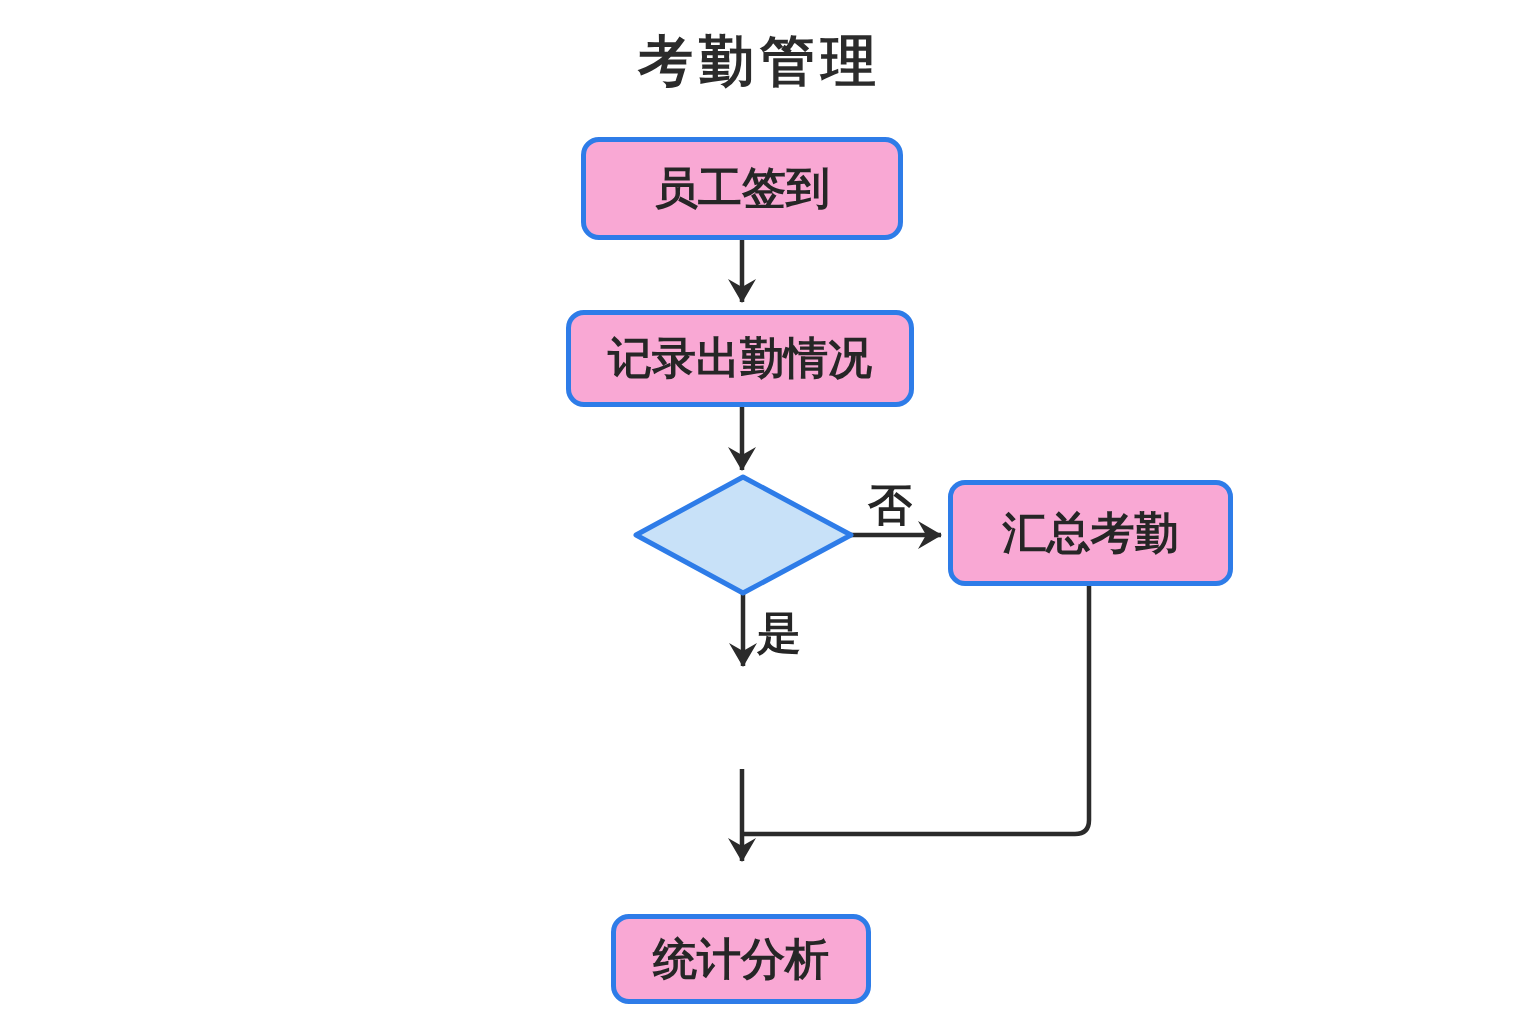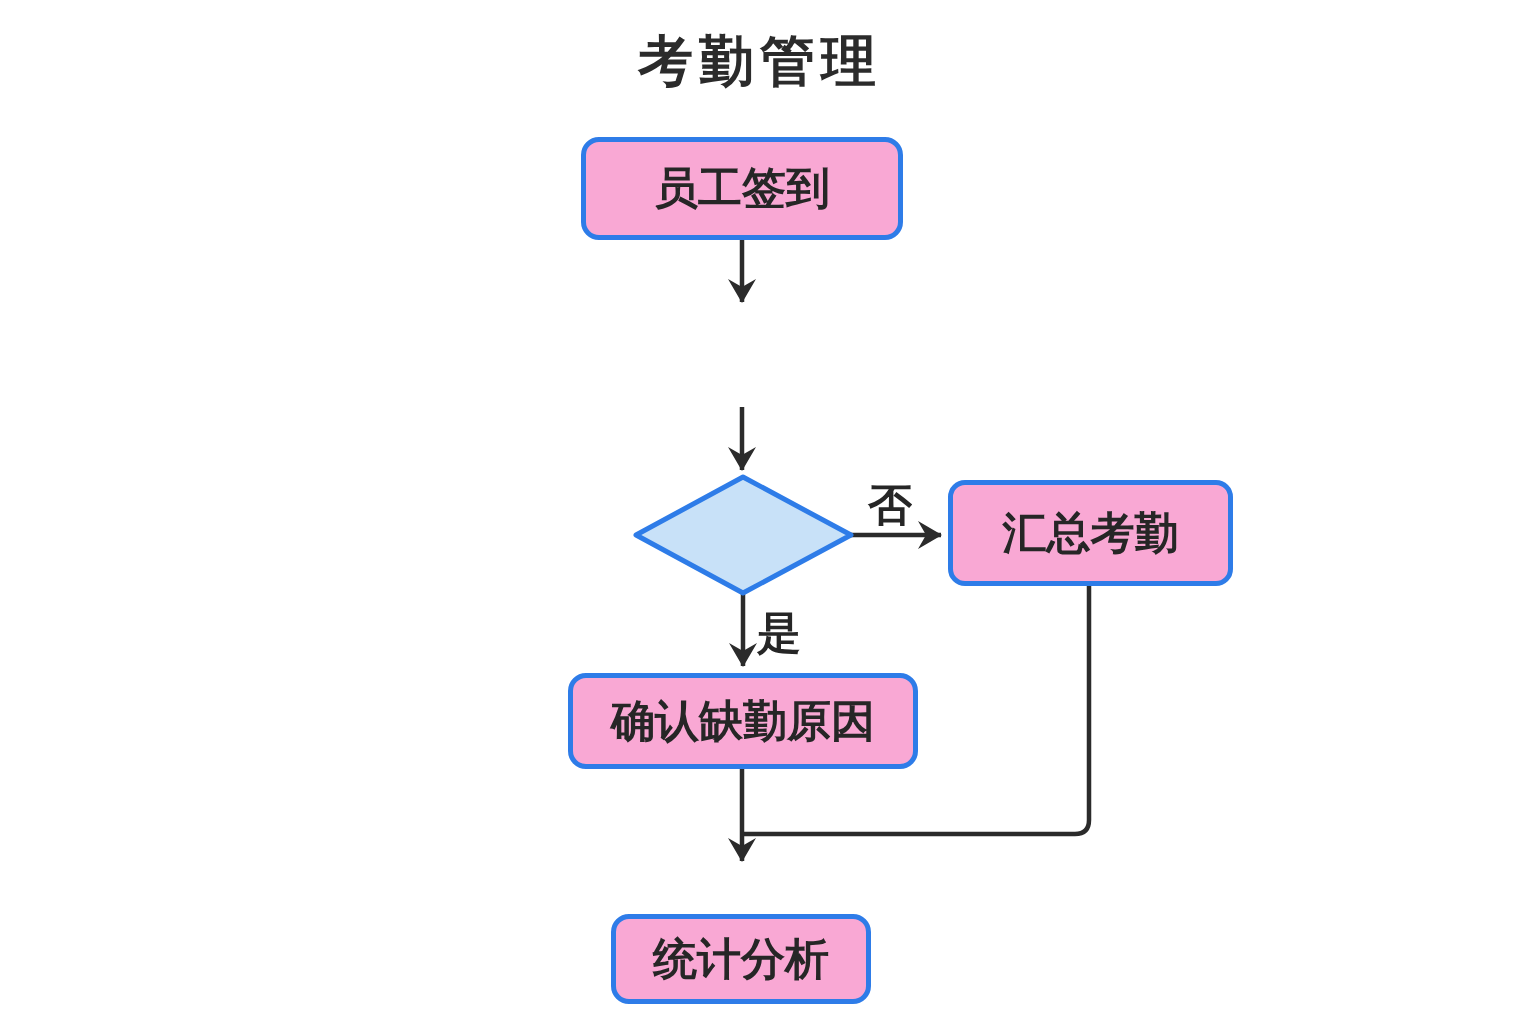--- a/index.html
+++ b/index.html
@@ -100,29 +100,29 @@
 
     <polygon points="727,477 835,535 727,593 620,535" fill="#c8e1f8" stroke="#2e7ce8" stroke-width="5" stroke-linejoin="round"></polygon>
   </svg>
 
   <div class="page-title">考勤管理</div>
 
   <div class="node node-sign-in">
     <span>员工签到</span>
   </div>
 
+  <div class="node node-record">
+    <span>记录出勤情况</span>
+  </div>
 
 
   <div class="node node-summary">
     <span>汇总考勤</span>
   </div>
 
-  <div class="node node-confirm">
-    <span>确认缺勤原因</span>
-  </div>
 
   <div class="node node-stats">
     <span>统计分析</span>
   </div>
 
   <div class="edge-label edge-label-no">否</div>
   <div class="edge-label edge-label-yes">是</div>
 
 </div>
 

